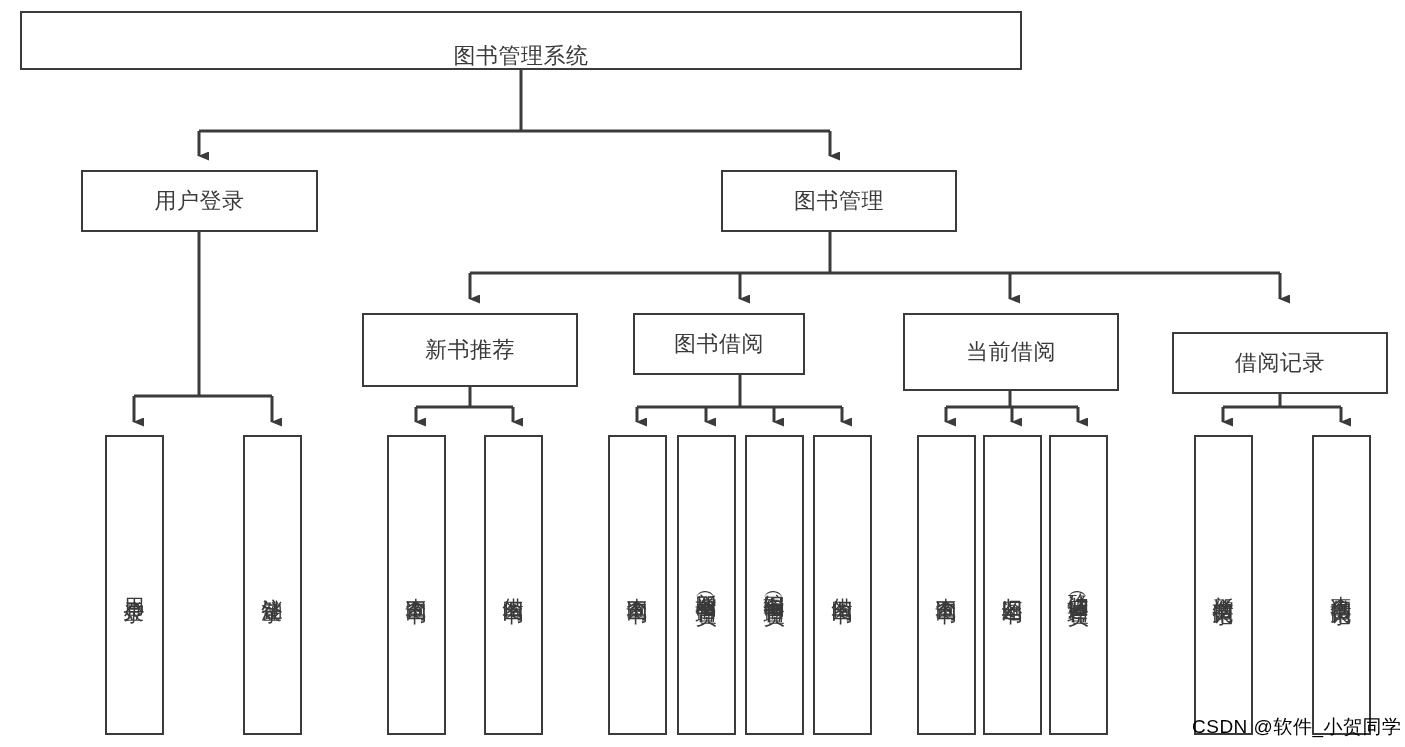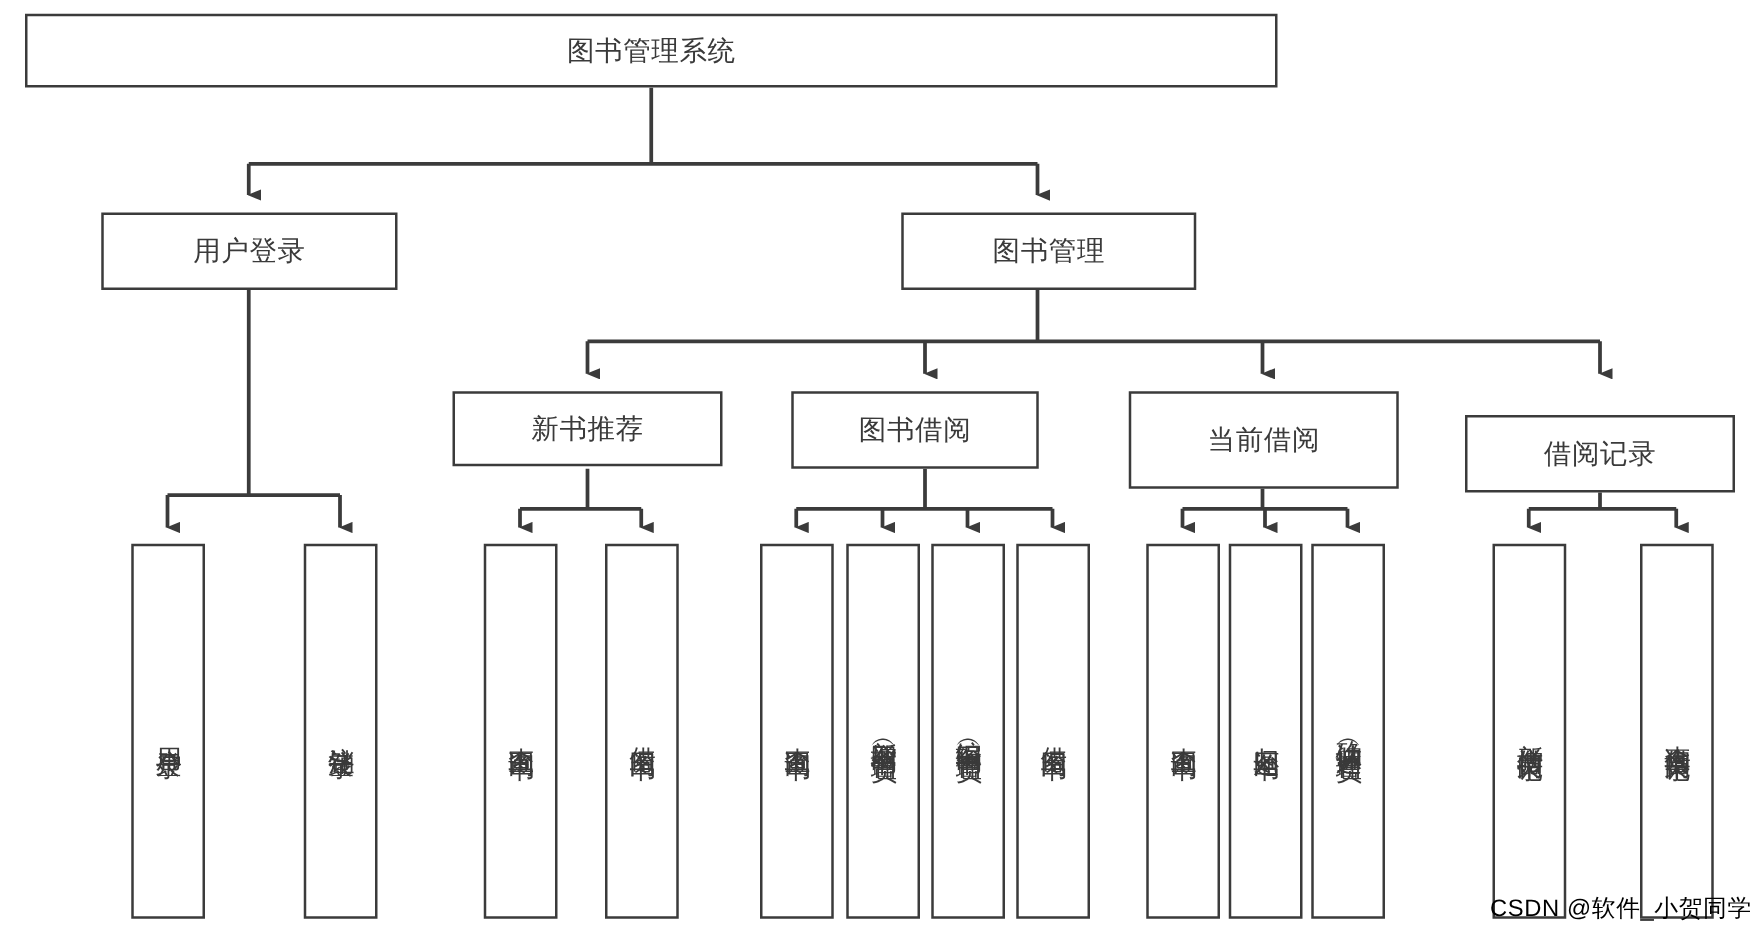--- a/index.html
+++ b/index.html
@@ -129,35 +129,35 @@
     </g>
 
     <g stroke="#3b3b3b" stroke-width="3" fill="none">
       <path d="M 1280 375 L 1280 407"></path>
       <path d="M 1223 407 L 1341 407"></path>
       <path d="M 1223 407 L 1223 422" marker-end="url(#arrowhead)"></path>
       <path d="M 1341 407 L 1341 422" marker-end="url(#arrowhead)"></path>
     </g>
   </svg>
 
-  <div class="node-box" style="left:20px; top:11px; width:1002px; height:59px;">
+  <div class="node-box" style="left:20px; top:11px; width:1002px; height:59px;align-items:flex-end;">
     <span class="node-label">图书管理系统</span>
   </div>
 
   <div class="node-box" style="left:81px; top:170px; width:237px; height:62px;">
     <span class="node-label">用户登录</span>
   </div>
   <div class="node-box" style="left:711px; top:170px; width:236px; height:62px;margin-left:10px;">
     <span class="node-label">图书管理</span>
   </div>
 
-  <div class="node-box" style="left:362px; top:313px; width:216px; height:60px;">
+  <div class="node-box" style="left:362px; top:313px; width:216px; height:74px;">
     <span class="node-label">新书推荐</span>
   </div>
-  <div class="node-box" style="left:633px; top:313px; width:198px; height:62px;">
+  <div class="node-box" style="left:633px; top:313px; width:172px; height:62px;">
     <span class="node-label">图书借阅</span>
   </div>
   <div class="node-box" style="left:903px; top:313px; width:216px; height:78px;">
     <span class="node-label">当前借阅</span>
   </div>
   <div class="node-box" style="left:1172px; top:332px; width:216px; height:62px;">
     <span class="node-label">借阅记录</span>
   </div>
 
   <div class="node-box leaf" style="left:105px; top:435px; width:59px; height:300px;">

